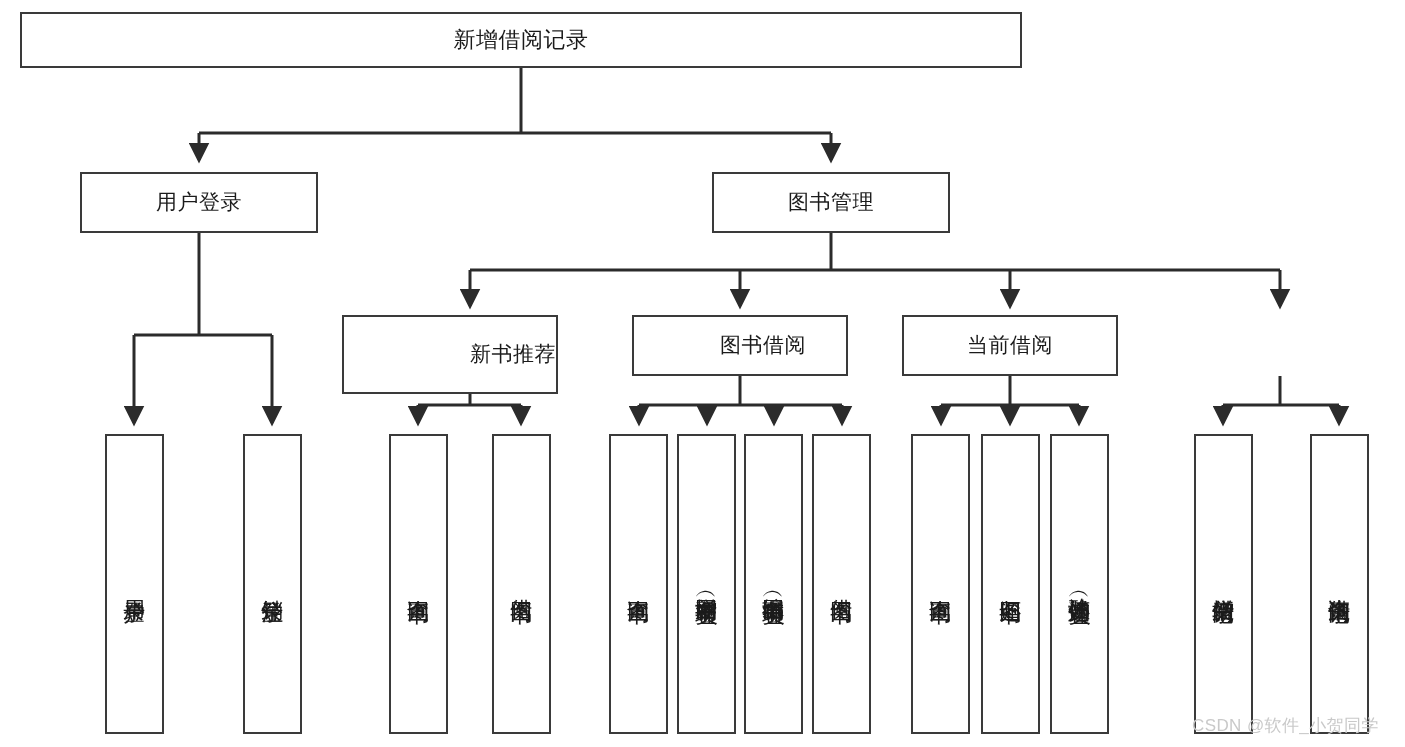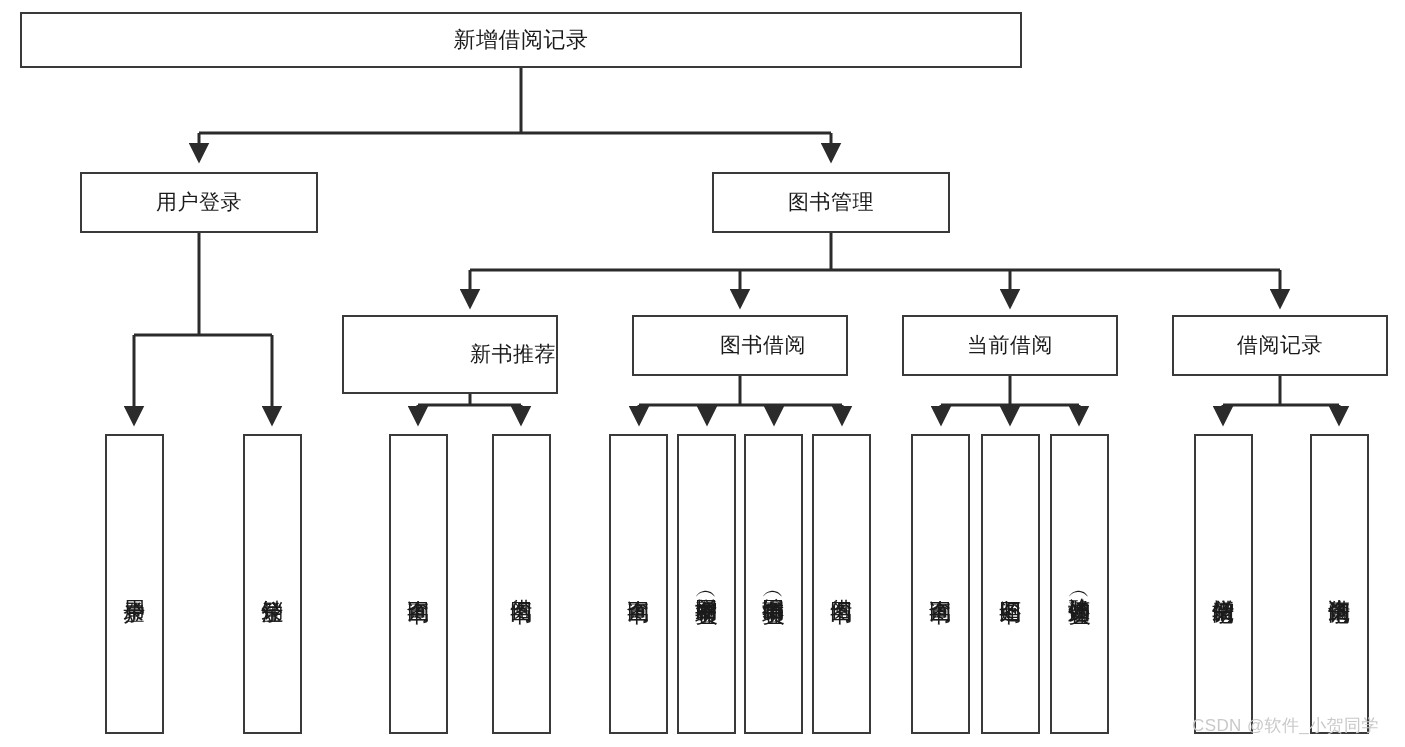--- a/index.html
+++ b/index.html
@@ -135,23 +135,20 @@
 
   <div class="node h" style="left:342px;top:315px;width:216px;height:79px;justify-content:flex-end;">
     <span class="lbl">新书推荐</span>
   </div>
   <div class="node h" style="left:632px;top:315px;width:216px;height:61px;padding-left:46px;">
     <span class="lbl">图书借阅</span>
   </div>
   <div class="node h" style="left:902px;top:315px;width:216px;height:61px;">
     <span class="lbl">当前借阅</span>
   </div>
-  <div class="node h" style="left:1172px;top:315px;width:216px;height:61px;">
-    <span class="lbl">借阅记录</span>
-  </div>
 
   <div class="node v" style="left:105px;top:434px;width:59px;height:300px;">
     <span class="lbl">用户登录</span>
   </div>
   <div class="node v" style="left:243px;top:434px;width:59px;height:300px;">
     <span class="lbl">注销登录</span>
   </div>
 
   <div class="node v" style="left:389px;top:434px;width:59px;height:300px;">
     <span class="lbl">查询图书</span>

